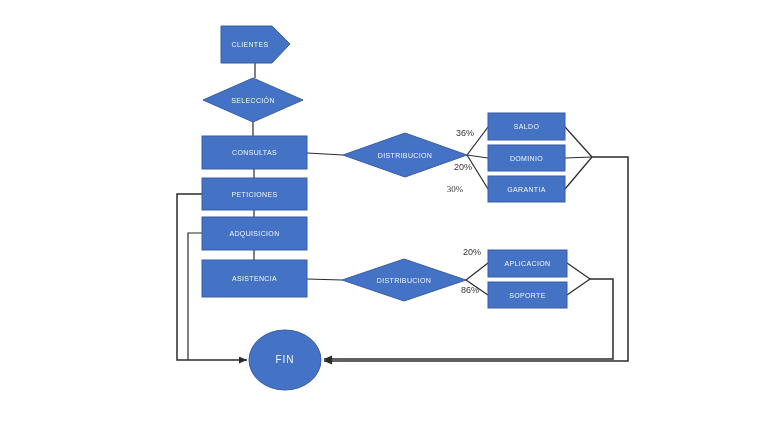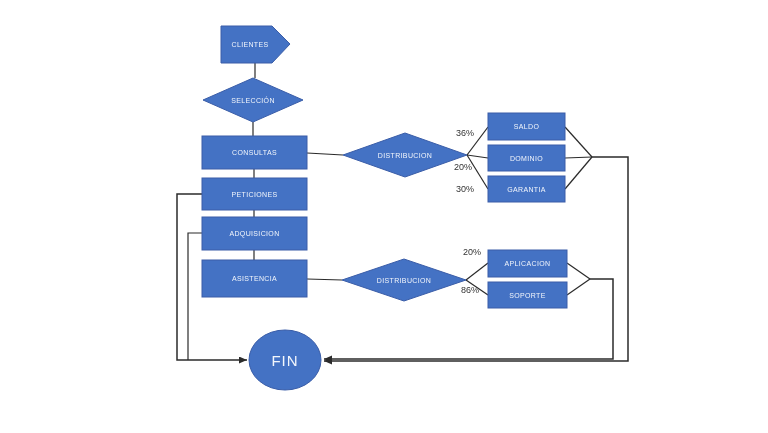--- a/index.html
+++ b/index.html
@@ -29,21 +29,21 @@
     pointer-events:none;
   }
   .node-lbl{
     color:var(--node-text);
     font-size:7px;
     letter-spacing:.35px;
     line-height:1;
   }
   .fin-lbl{
     color:var(--node-text);
-    font-size:15px;
+    font-size:10px;
     letter-spacing:1px;
     line-height:1;
   }
   .pct-lbl{
     color:var(--annotation-text);
     font-size:9px;
     line-height:1;
   }
 </style>
 </head>
@@ -113,17 +113,17 @@
   <div class="lbl node-lbl" style="left:342px;top:259px;width:124px;height:42px;">DISTRIBUCION</div>
   <div class="lbl node-lbl" style="left:488px;top:113px;width:77px;height:27px;">SALDO</div>
   <div class="lbl node-lbl" style="left:488px;top:145px;width:77px;height:26px;">DOMINIO</div>
   <div class="lbl node-lbl" style="left:488px;top:176px;width:77px;height:26px;">GARANTIA</div>
   <div class="lbl node-lbl" style="left:488px;top:250px;width:79px;height:27px;">APLICACION</div>
   <div class="lbl node-lbl" style="left:488px;top:282px;width:79px;height:26px;">SOPORTE</div>
   <div class="lbl fin-lbl" style="left:249px;top:330px;width:72px;height:60px;">FIN</div>
 
   <div class="lbl pct-lbl" style="left:452px;top:128px;width:26px;height:11px;">36%</div>
   <div class="lbl pct-lbl" style="left:450px;top:162px;width:26px;height:11px;">20%</div>
-  <div class="lbl pct-lbl" style="left:452px;top:184px;width:26px;height:11px;">30%</div>
+  <div class="lbl pct-lbl" style="left:442px;top:184px;width:26px;height:11px;font-family:Liberation Serif, serif;">30%</div>
   <div class="lbl pct-lbl" style="left:459px;top:247px;width:26px;height:11px;">20%</div>
   <div class="lbl pct-lbl" style="left:457px;top:285px;width:26px;height:11px;">86%</div>
 
 </div>
 
 </body></html>

